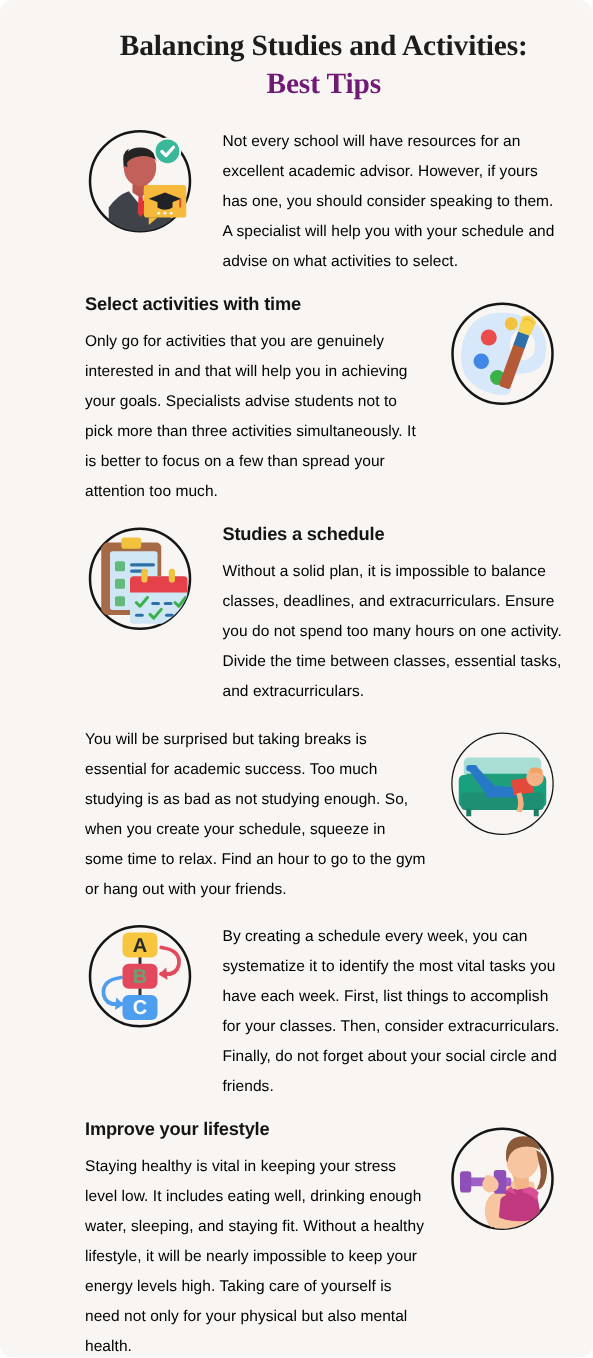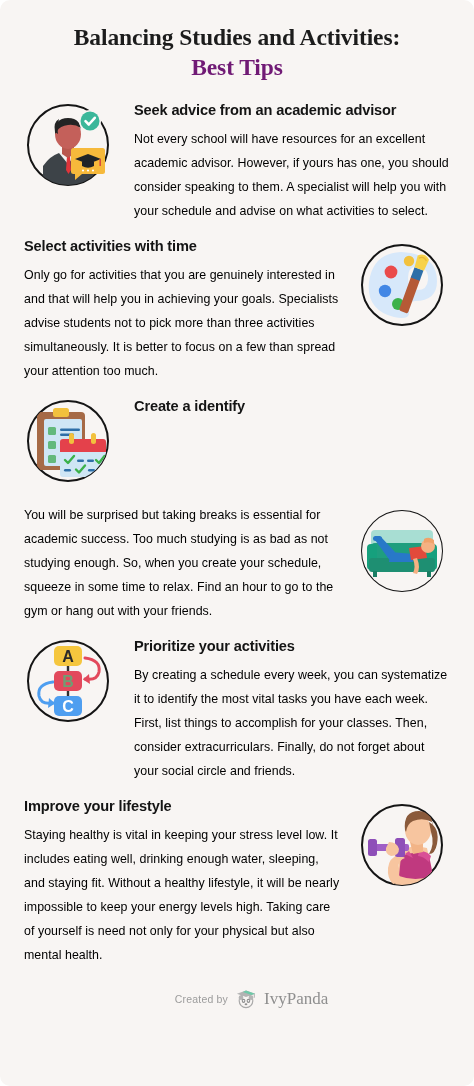--- a/index.html
+++ b/index.html
@@ -14,20 +14,21 @@
     -webkit-font-smoothing: antialiased;
   }
   .page {
     position: relative;
     width: 474px;
     height: 1086px;
     background: #f8f5f3;
     border-radius: 10px;
     overflow: hidden;
     box-sizing: border-box;
+    padding-left: 44px;
   }
 
   
   .title-block {
     padding: 22px 24px 4px 24px;
     text-align: center;
   }
   .title-line1 {
     font-family: "Liberation Serif", serif;
     font-weight: bold;
@@ -161,21 +162,20 @@
           <path d="M61 50 L74 55 L61 60 L48 55 Z" fill="#1f2327"></path>
           <path d="M55 57.5 L55 62 Q61 65.5 67 62 L67 57.5" fill="#1f2327"></path>
           <rect x="72.4" y="55" width="1.6" height="7" fill="#d94b3d"></rect>
           <circle cx="56" cy="66.5" r="1.1" fill="#ffffff"></circle>
           <circle cx="61" cy="66.5" r="1.1" fill="#ffffff"></circle>
           <circle cx="66" cy="66.5" r="1.1" fill="#ffffff"></circle>
         </g>
       </svg>
     </div>
     <div class="txt">
-      <h2 class="sec-head">Seek advice from an academic advisor</h2>
       <p class="sec-body">Not every school will have resources for an excellent academic advisor. However, if yours has one, you should consider speaking to them. A specialist will help you with your schedule and advise on what activities to select.</p>
     </div>
   </div>
 
   <div class="section right-icon">
     <div class="txt">
       <h2 class="sec-head">Select activities with time</h2>
       <p class="sec-body">Only go for activities that you are genuinely interested in and that will help you in achieving your goals. Specialists advise students not to pick more than three activities simultaneously. It is better to focus on a few than spread your attention too much.</p>
     </div>
     <div class="icon-wrap right">
@@ -233,21 +233,22 @@
           <rect x="60" y="59.5" width="7" height="2.4" rx="1.2" fill="#2e6fa8"></rect>
           <path d="M69 60 l3 3 l5.5 -7" stroke="#3bb14a" stroke-width="2.4" fill="none" stroke-linecap="round" stroke-linejoin="round"></path>
           <rect x="37" y="69" width="7" height="2.4" rx="1.2" fill="#2e6fa8"></rect>
           <path d="M49 69.5 l3 3 l6 -7" stroke="#3bb14a" stroke-width="2.4" fill="none" stroke-linecap="round" stroke-linejoin="round"></path>
           <rect x="61" y="69" width="7" height="2.4" rx="1.2" fill="#2e6fa8"></rect>
           <rect x="71" y="69" width="7" height="2.4" rx="1.2" fill="#2e6fa8"></rect>
         </g>
       </svg>
     </div>
     <div class="txt">
-      <h2 class="sec-head">Create a identify</h2>
+      <h2 class="sec-head">Studies a schedule</h2>
+      <p class="sec-body">Without a solid plan, it is impossible to balance classes, deadlines, and extracurriculars. Ensure you do not spend too many hours on one activity. Divide the time between classes, essential tasks, and extracurriculars.</p>
     </div>
   </div>
 
   <div class="section right-icon">
     <div class="txt">
       <p class="sec-body">You will be surprised but taking breaks is essential for academic success. Too much studying is as bad as not studying enough. So, when you create your schedule, squeeze in some time to relax. Find an hour to go to the gym or hang out with your friends.</p>
     </div>
     <div class="icon-wrap right">
       <div class="ring"></div>
       <svg class="art" viewBox="0 0 82 82">
@@ -299,21 +300,20 @@
 
         <rect x="27" y="6" width="28" height="20" rx="5" fill="#f5c63e"></rect>
         <rect x="27" y="31" width="28" height="20" rx="5" fill="#e2495c"></rect>
         <rect x="27" y="56" width="28" height="20" rx="5" fill="#4e9ef0"></rect>
         <text x="41" y="21.5" font-family="'Liberation Sans',sans-serif" font-size="16" font-weight="bold" fill="#2a2a2a" text-anchor="middle">A</text>
         <text x="41" y="46.5" font-family="'Liberation Sans',sans-serif" font-size="16" font-weight="bold" fill="#6f9e73" text-anchor="middle">B</text>
         <text x="41" y="71.5" font-family="'Liberation Sans',sans-serif" font-size="16" font-weight="bold" fill="#ffffff" text-anchor="middle">C</text>
       </svg>
     </div>
     <div class="txt">
-      <h2 class="sec-head">Prioritize your activities</h2>
       <p class="sec-body">By creating a schedule every week, you can systematize it to identify the most vital tasks you have each week. First, list things to accomplish for your classes. Then, consider extracurriculars. Finally, do not forget about your social circle and friends.</p>
     </div>
   </div>
 
   <div class="section right-icon">
     <div class="txt">
       <h2 class="sec-head">Improve your lifestyle</h2>
       <p class="sec-body">Staying healthy is vital in keeping your stress level low. It includes eating well, drinking enough water, sleeping, and staying fit. Without a healthy lifestyle, it will be nearly impossible to keep your energy levels high. Taking care of yourself is need not only for your physical but also mental health.</p>
     </div>
     <div class="icon-wrap right">

